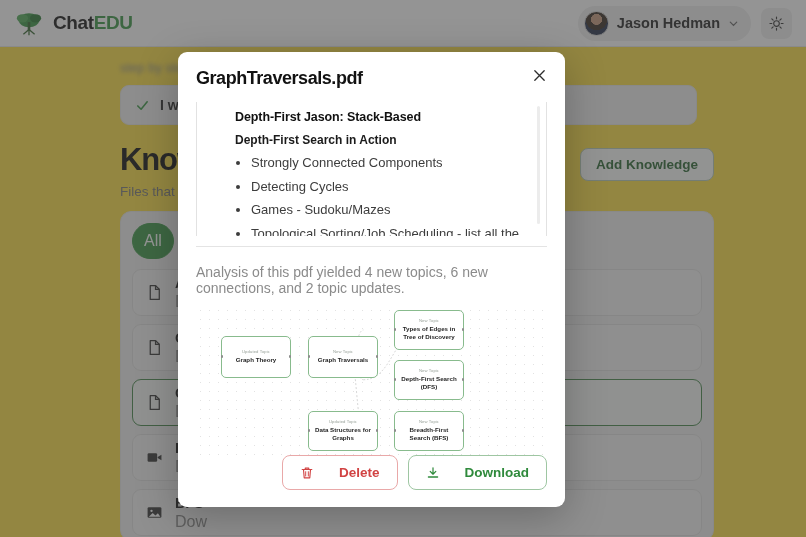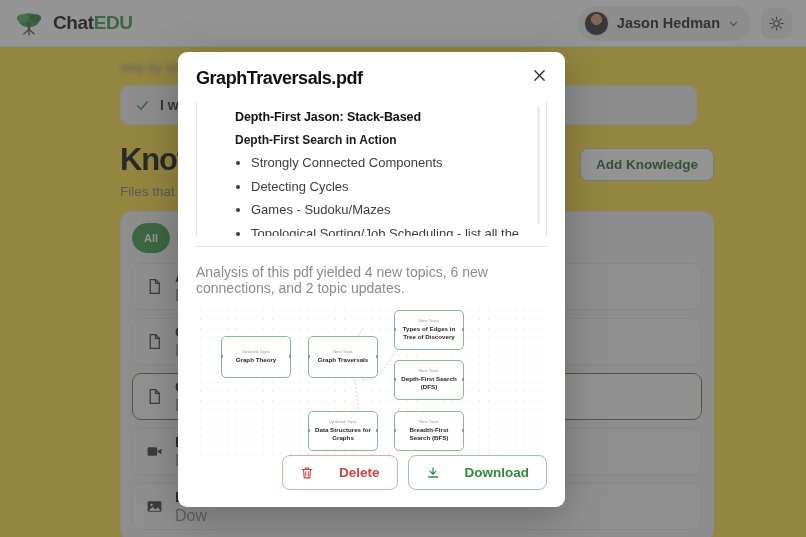--- a/index.html
+++ b/index.html
@@ -71,21 +71,21 @@
     margin-top: 6px;
   }
 
   .files-panel {
     margin: 12px 0 0 98px; width: 594px;
     background: #f0f0ef; border: 1px solid #e6e6e5; border-radius: 11px;
     padding: 11px; height: 330px; overflow: hidden;
   }
   .chips { display: flex; gap: 7px; margin-bottom: 10px; }
   .chip {
-    font-size: 11px; font-weight: 700; padding: 8px 11px; border-radius: 20px;
+    font-size: 16px; font-weight: 400; padding: 8px 11px; border-radius: 20px;
     border: 1px solid #cfcfcf; color: #5d5d5d; background: #f7f7f6;
   }
   .chip.active { background: #3f9a4a; border-color: #3f9a4a; color: #fff; }
 
   .file-row {
     display: flex; align-items: center; gap: 12px;
     background: #f4f4f3; border: 1px solid #e1e1e0; border-radius: 9px;
     padding: 9px 13px; margin-bottom: 8px; height: 47px;
   }
   .file-row.selected { border: 1.6px solid #4a8a4f; background: #f7f9f7; }

